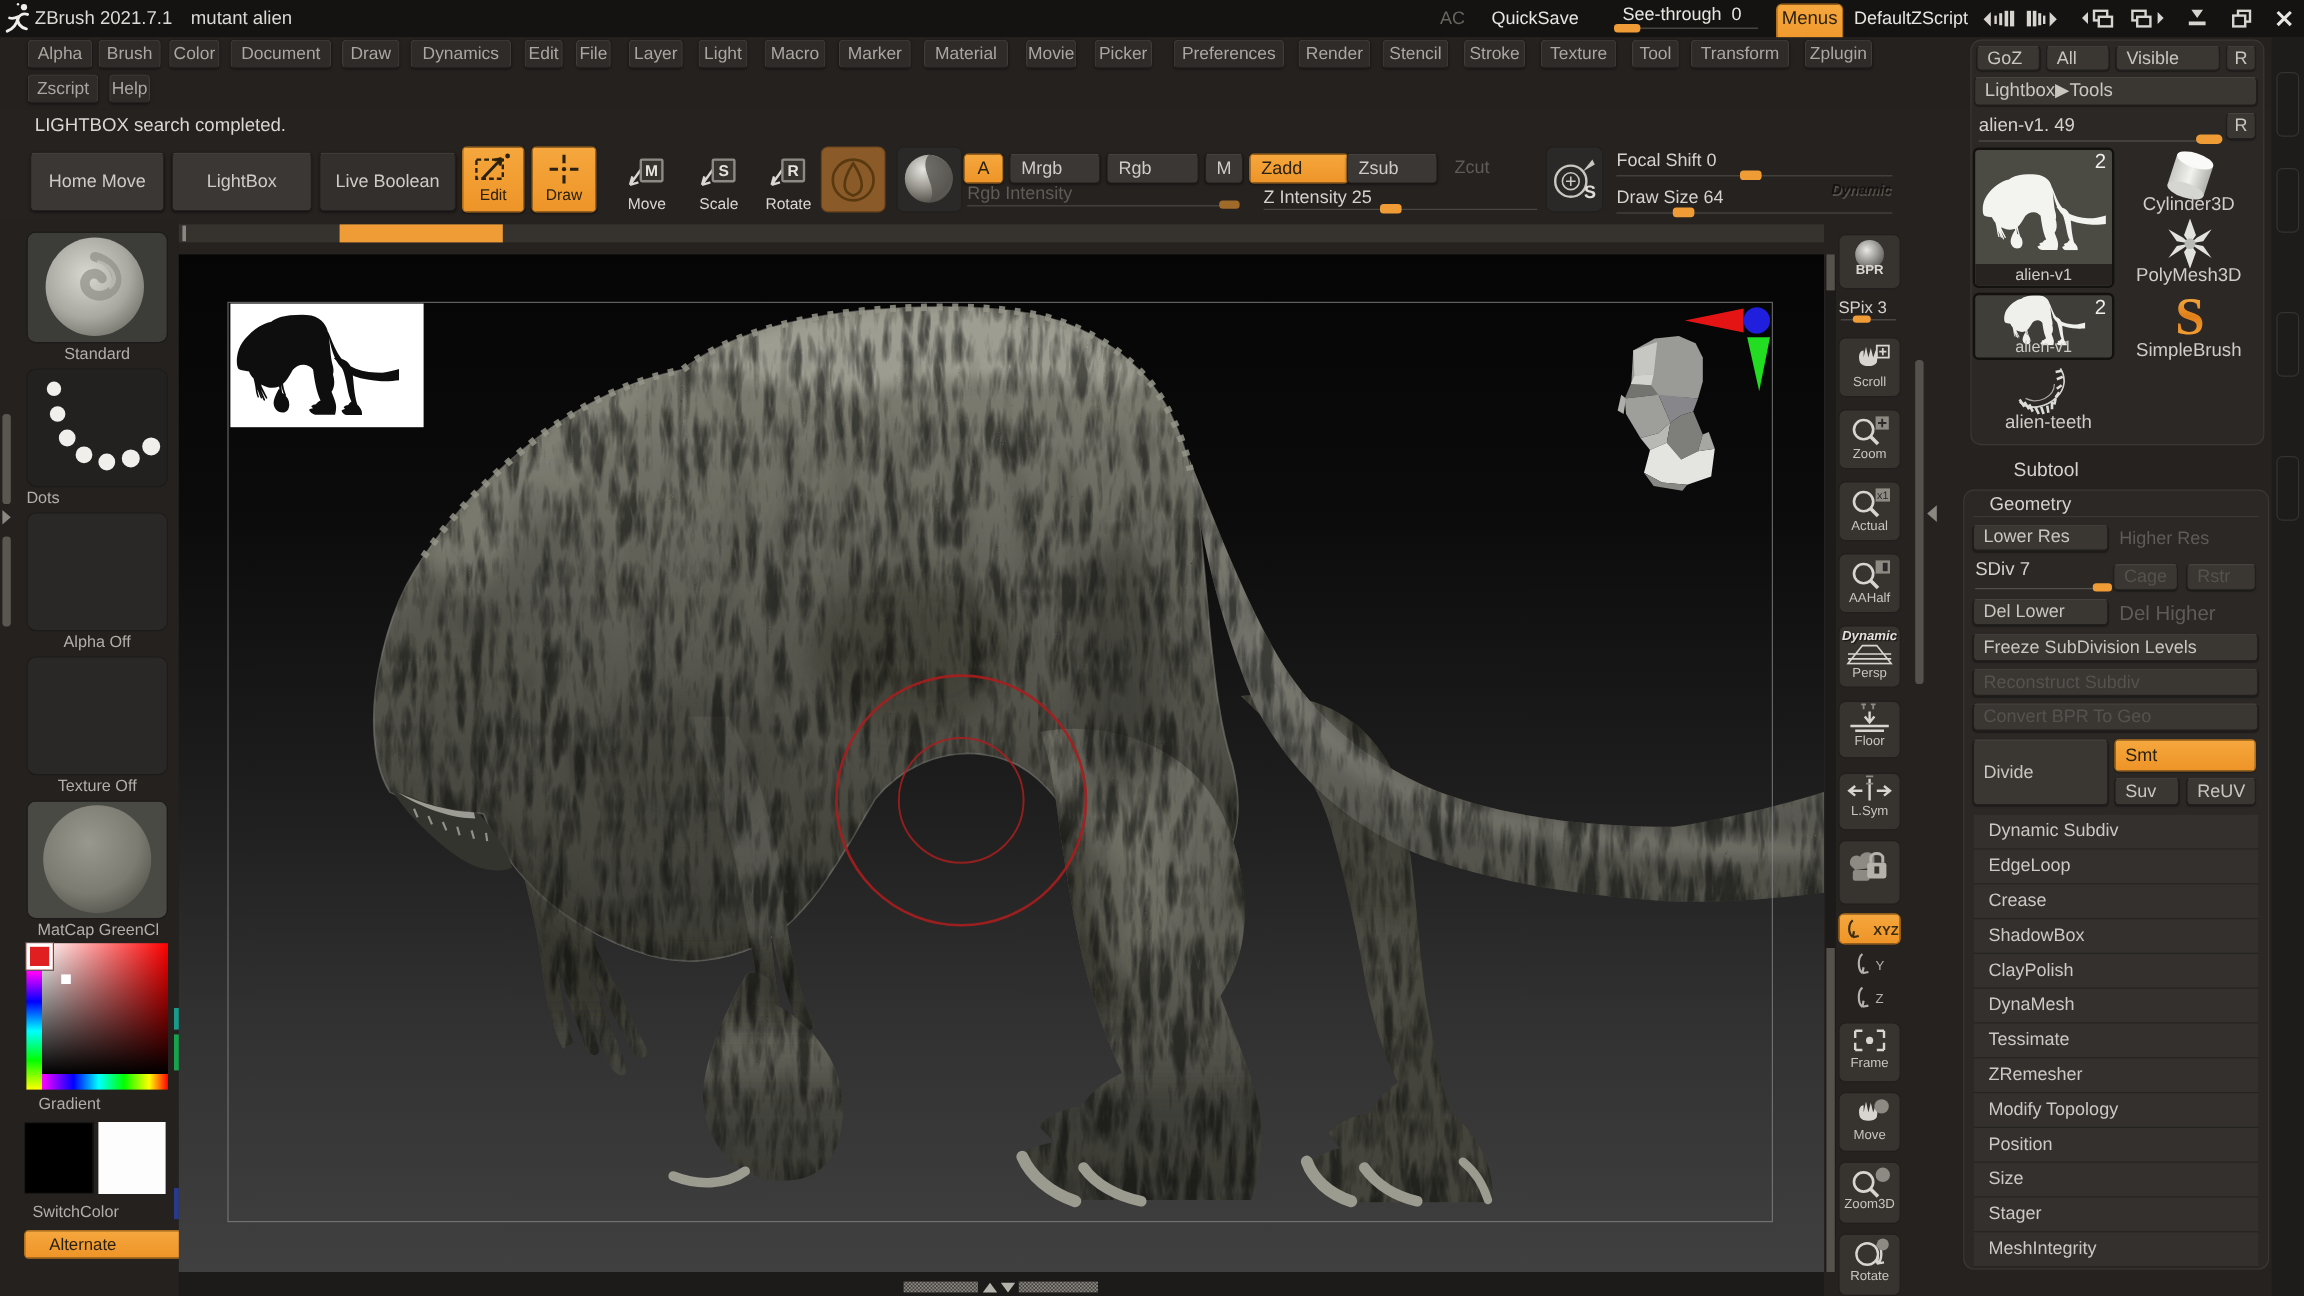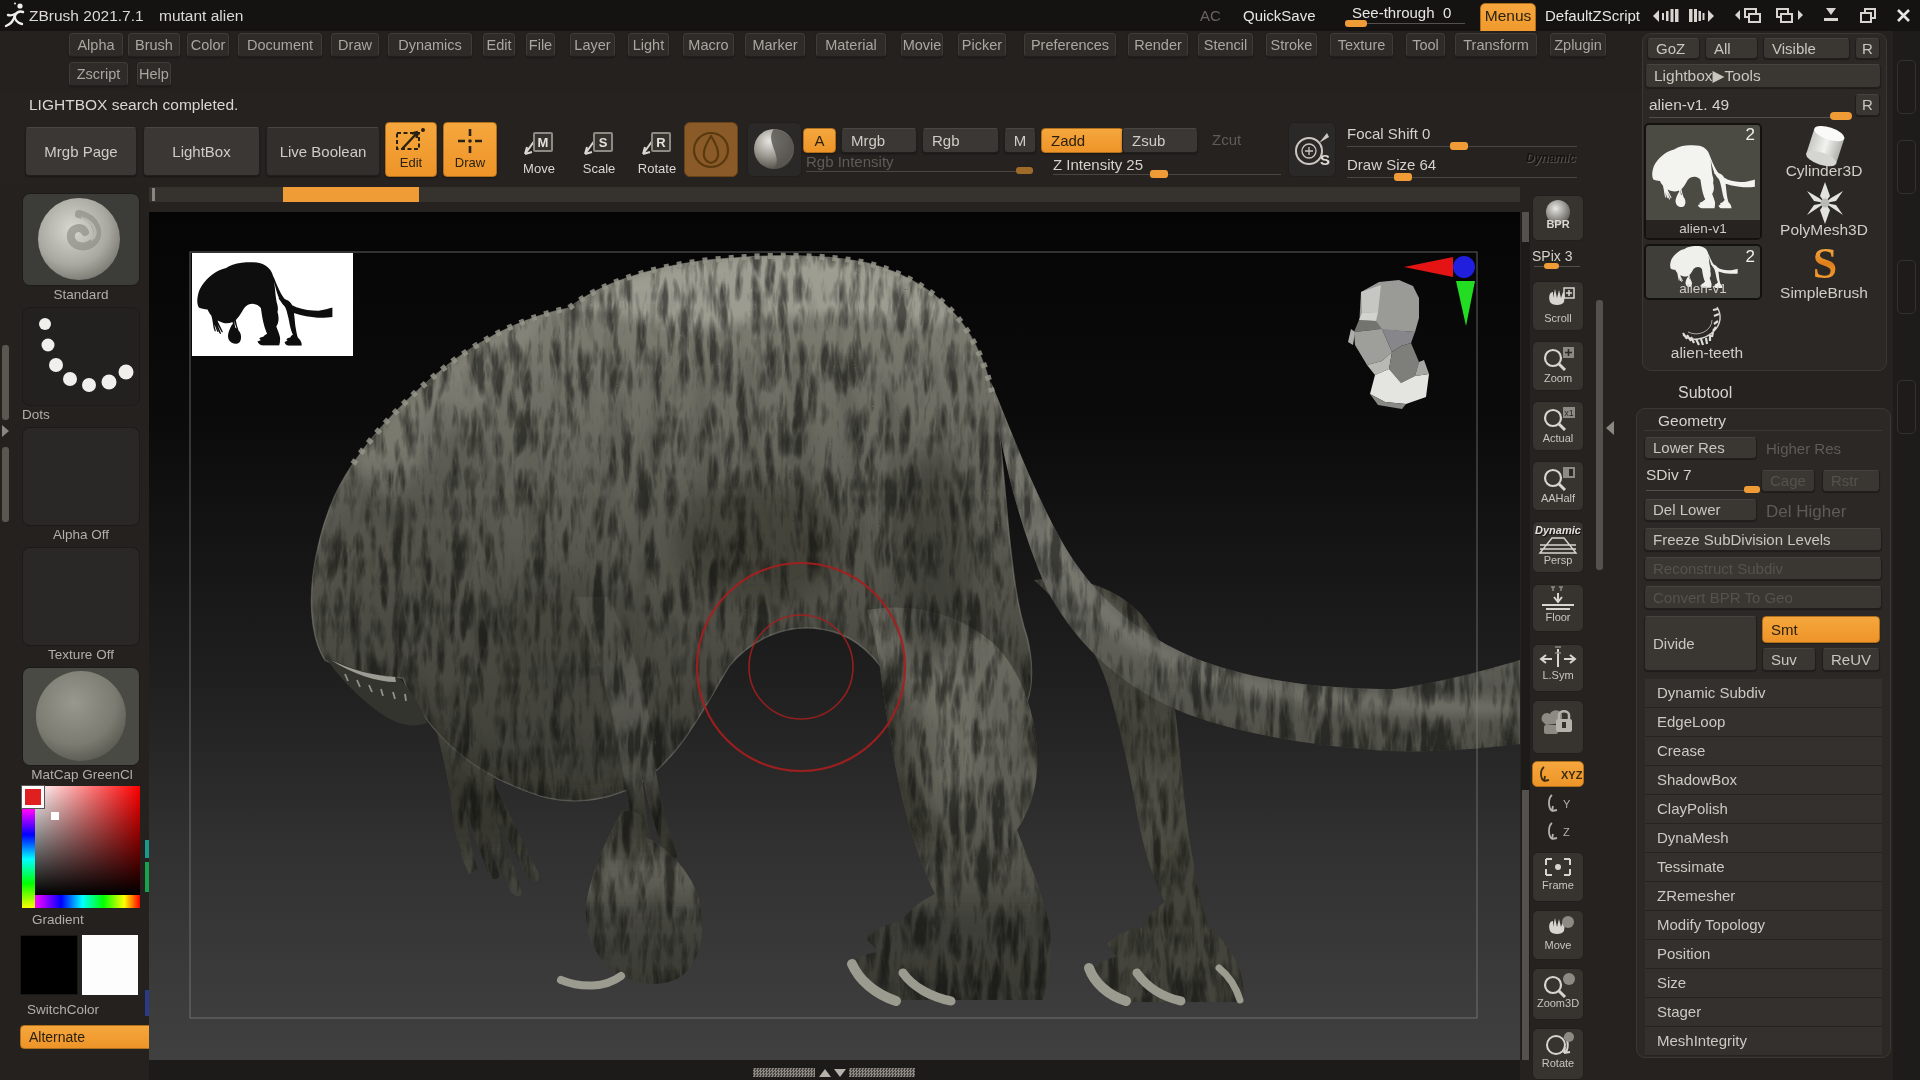--- a/index.html
+++ b/index.html
@@ -1,18 +1,18 @@
 <!DOCTYPE html>
 <html><head><meta charset="utf-8">
 <style>
 html,body{margin:0;padding:0;width:1920px;height:1080px;overflow:hidden;background:#262220;font-family:"Liberation Sans",sans-serif;}
 *{box-sizing:border-box;}
 .abs{position:absolute;}
 .tb{position:absolute;top:7px;white-space:nowrap;}
-.mbtn{position:absolute;height:24px;background:#2e2b28;border:1px solid #403d39;border-bottom-color:#232120;border-radius:4px;color:#aaa7a1;font-size:14.5px;line-height:22px;text-align:center;box-shadow:0 1px 2px rgba(0,0,0,.3);margin-left:46px;}
+.mbtn{position:absolute;height:24px;background:#2e2b28;border:1px solid #403d39;border-bottom-color:#232120;border-radius:4px;color:#aaa7a1;font-size:14.5px;line-height:22px;text-align:center;box-shadow:0 1px 2px rgba(0,0,0,.3);}
 .btn{position:absolute;background:#3a3734;border:1px solid #211f1d;border-top-color:#4a4743;border-radius:4px;color:#cfccc6;font-size:15px;text-align:center;box-shadow:0 1px 2px rgba(0,0,0,.4);}
 .obtn{background:linear-gradient(#f5a73d,#ee9428) !important;border:1px solid #b06f1a !important;color:#2a2110 !important;}
 .dim{color:#5f5c57 !important;}
 .dbtn{background:#2c2927;border:1px solid #242220;color:#55524e;}
 .lbl{position:absolute;color:#b2afa9;font-size:13.5px;}
 .rtbtn{position:absolute;left:1532px;width:52px;background:#37342f;border:1px solid #211f1d;border-radius:6px;color:#c8c5bf;text-align:center;}
 .gbtn{position:absolute;background:#3a3733;border:1px solid #211f1d;border-top-color:#454240;border-radius:4px;color:#c9c6c0;font-size:15px;padding-left:8px;box-shadow:0 1px 1px rgba(0,0,0,.3);}
 .grow{position:absolute;left:1645px;width:237px;height:29px;background:#33302d;border-bottom:1px solid #262421;color:#ccc9c3;font-size:15px;line-height:28px;padding-left:12px;}
 </style></head>
 <body>
@@ -88,21 +88,21 @@
 <div class="mbtn" style="left:1152px;top:33px;width:55px">Stencil</div>
 <div class="mbtn" style="left:1220px;top:33px;width:51px">Stroke</div>
 <div class="mbtn" style="left:1284px;top:33px;width:63px">Texture</div>
 <div class="mbtn" style="left:1360px;top:33px;width:39px">Tool</div>
 <div class="mbtn" style="left:1409px;top:33px;width:82px">Transform</div>
 <div class="mbtn" style="left:1504px;top:33px;width:56px">Zplugin</div>
 <div class="mbtn" style="left:23px;top:62px;width:59px">Zscript</div>
 <div class="mbtn" style="left:91px;top:62px;width:34px">Help</div>
 <div class="abs" style="left:29px;top:96px;color:#dad7d2;font-size:15.5px">LIGHTBOX search completed.</div>
 
-<div class="btn" style="left:25px;top:127px;width:112px;height:49px;line-height:47px">Mrgb Page</div>
+<div class="btn" style="left:25px;top:127px;width:112px;height:49px;line-height:47px">Home Move</div>
 <div class="btn" style="left:143px;top:127px;width:117px;height:49px;line-height:47px">LightBox</div>
 <div class="btn" style="left:266px;top:127px;width:114px;height:49px;line-height:47px;background:#332f2d">Live Boolean</div>
 <div class="btn obtn" style="left:385px;top:122px;width:52px;height:55px;font-size:13px">
   <svg width="34" height="30" viewBox="0 0 34 30" style="margin-top:3px">
       <g fill="none" stroke="#2a2110" stroke-width="2">
         <rect x="3" y="7" width="22" height="16" stroke-dasharray="4 2.5"></rect>
         <path d="M8 23 L24 6 M24 6 l-1.5 6 M24 6 l-6 1.5" stroke-width="2.4"></path>
       </g>
       <circle cx="29" cy="4" r="2" fill="#2a2110"></circle>
     </svg>
@@ -251,21 +251,21 @@
  <div class="abs" style="left:13px;top:109px;width:105px;height:13px;background:linear-gradient(90deg,#ff00ff,#0000ff 25%,#00ffff 45%,#00ff00 65%,#ffff00 85%,#ff0000)"></div>
  <div class="abs" style="left:13px;top:0;width:105px;height:109px;background:linear-gradient(rgba(0,0,0,0),#000 100%),linear-gradient(90deg,#fff,#f00)"></div>
  <div class="abs" style="left:0px;top:0px;width:22px;height:22px;background:#e02020;border:3px solid #fff;box-shadow:0 0 0 1px #555"></div>
  <div class="abs" style="left:29px;top:26px;width:8px;height:8px;background:#fff"></div>
 </div>
 <div class="abs" style="left:32px;top:912px;color:#b2afa9;font-size:13.5px">Gradient</div>
 
 <div class="abs" style="left:20px;top:935px;width:58px;height:60px;background:#000;border:1px solid #1a1816"></div>
 <div class="abs" style="left:82px;top:935px;width:56px;height:60px;background:#fdfdfd"></div>
 <div class="abs" style="left:27px;top:1002px;color:#b2afa9;font-size:13.5px">SwitchColor</div>
-<div class="abs obtn" style="left:20px;top:1025px;width:138px;height:24px;border-radius:4px;font-size:14px;line-height:23px;padding-left:8px">Alternate</div>
+<div class="abs obtn" style="left:20px;top:1025px;width:138px;height:24px;border-radius:4px;font-size:14px;line-height:23px;padding-left:20px">Alternate</div>
 
 <div class="abs" style="left:149px;top:212px;width:1371px;height:848px;background:linear-gradient(#050505,#0b0b0b 25%,#1f1f1f 55%,#313131 75%,#404040 100%)">
 <svg width="1371" height="848" viewBox="0 0 1371 848" style="position:absolute;left:0;top:0">
   <defs>
     <linearGradient id="bodyg" x1="0" y1="0" x2="0" y2="1">
       <stop offset="0" stop-color="#a2a298"></stop>
       <stop offset="0.3" stop-color="#8b8b81"></stop>
       <stop offset="0.62" stop-color="#6e6e66"></stop>
       <stop offset="1" stop-color="#54544e"></stop>
     </linearGradient>

